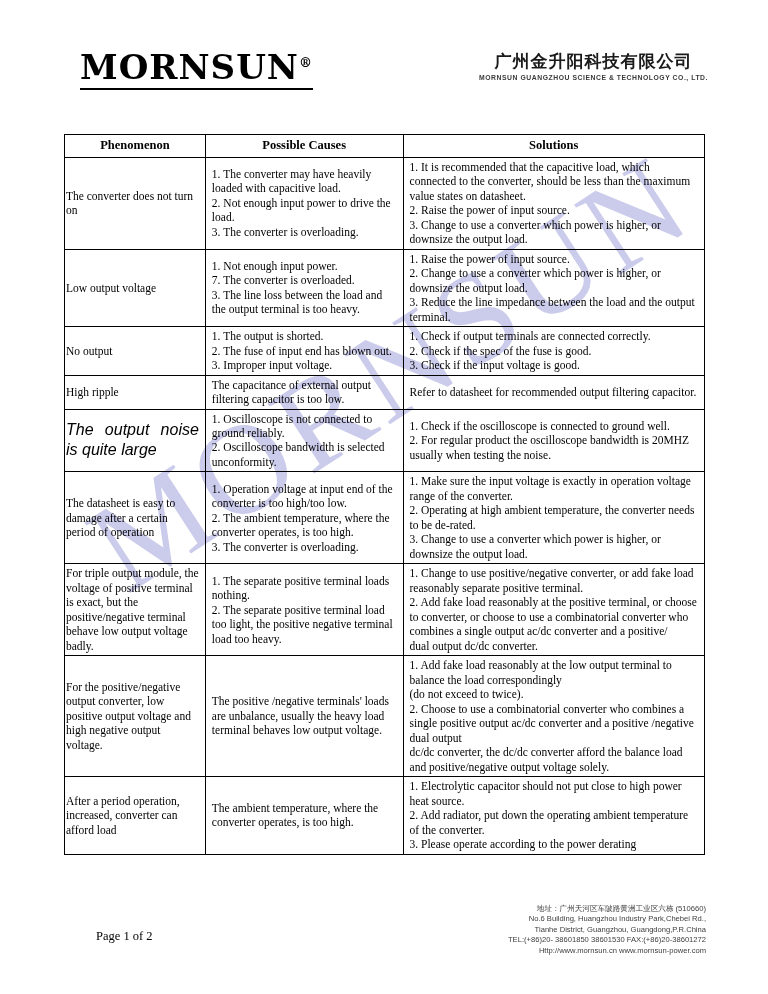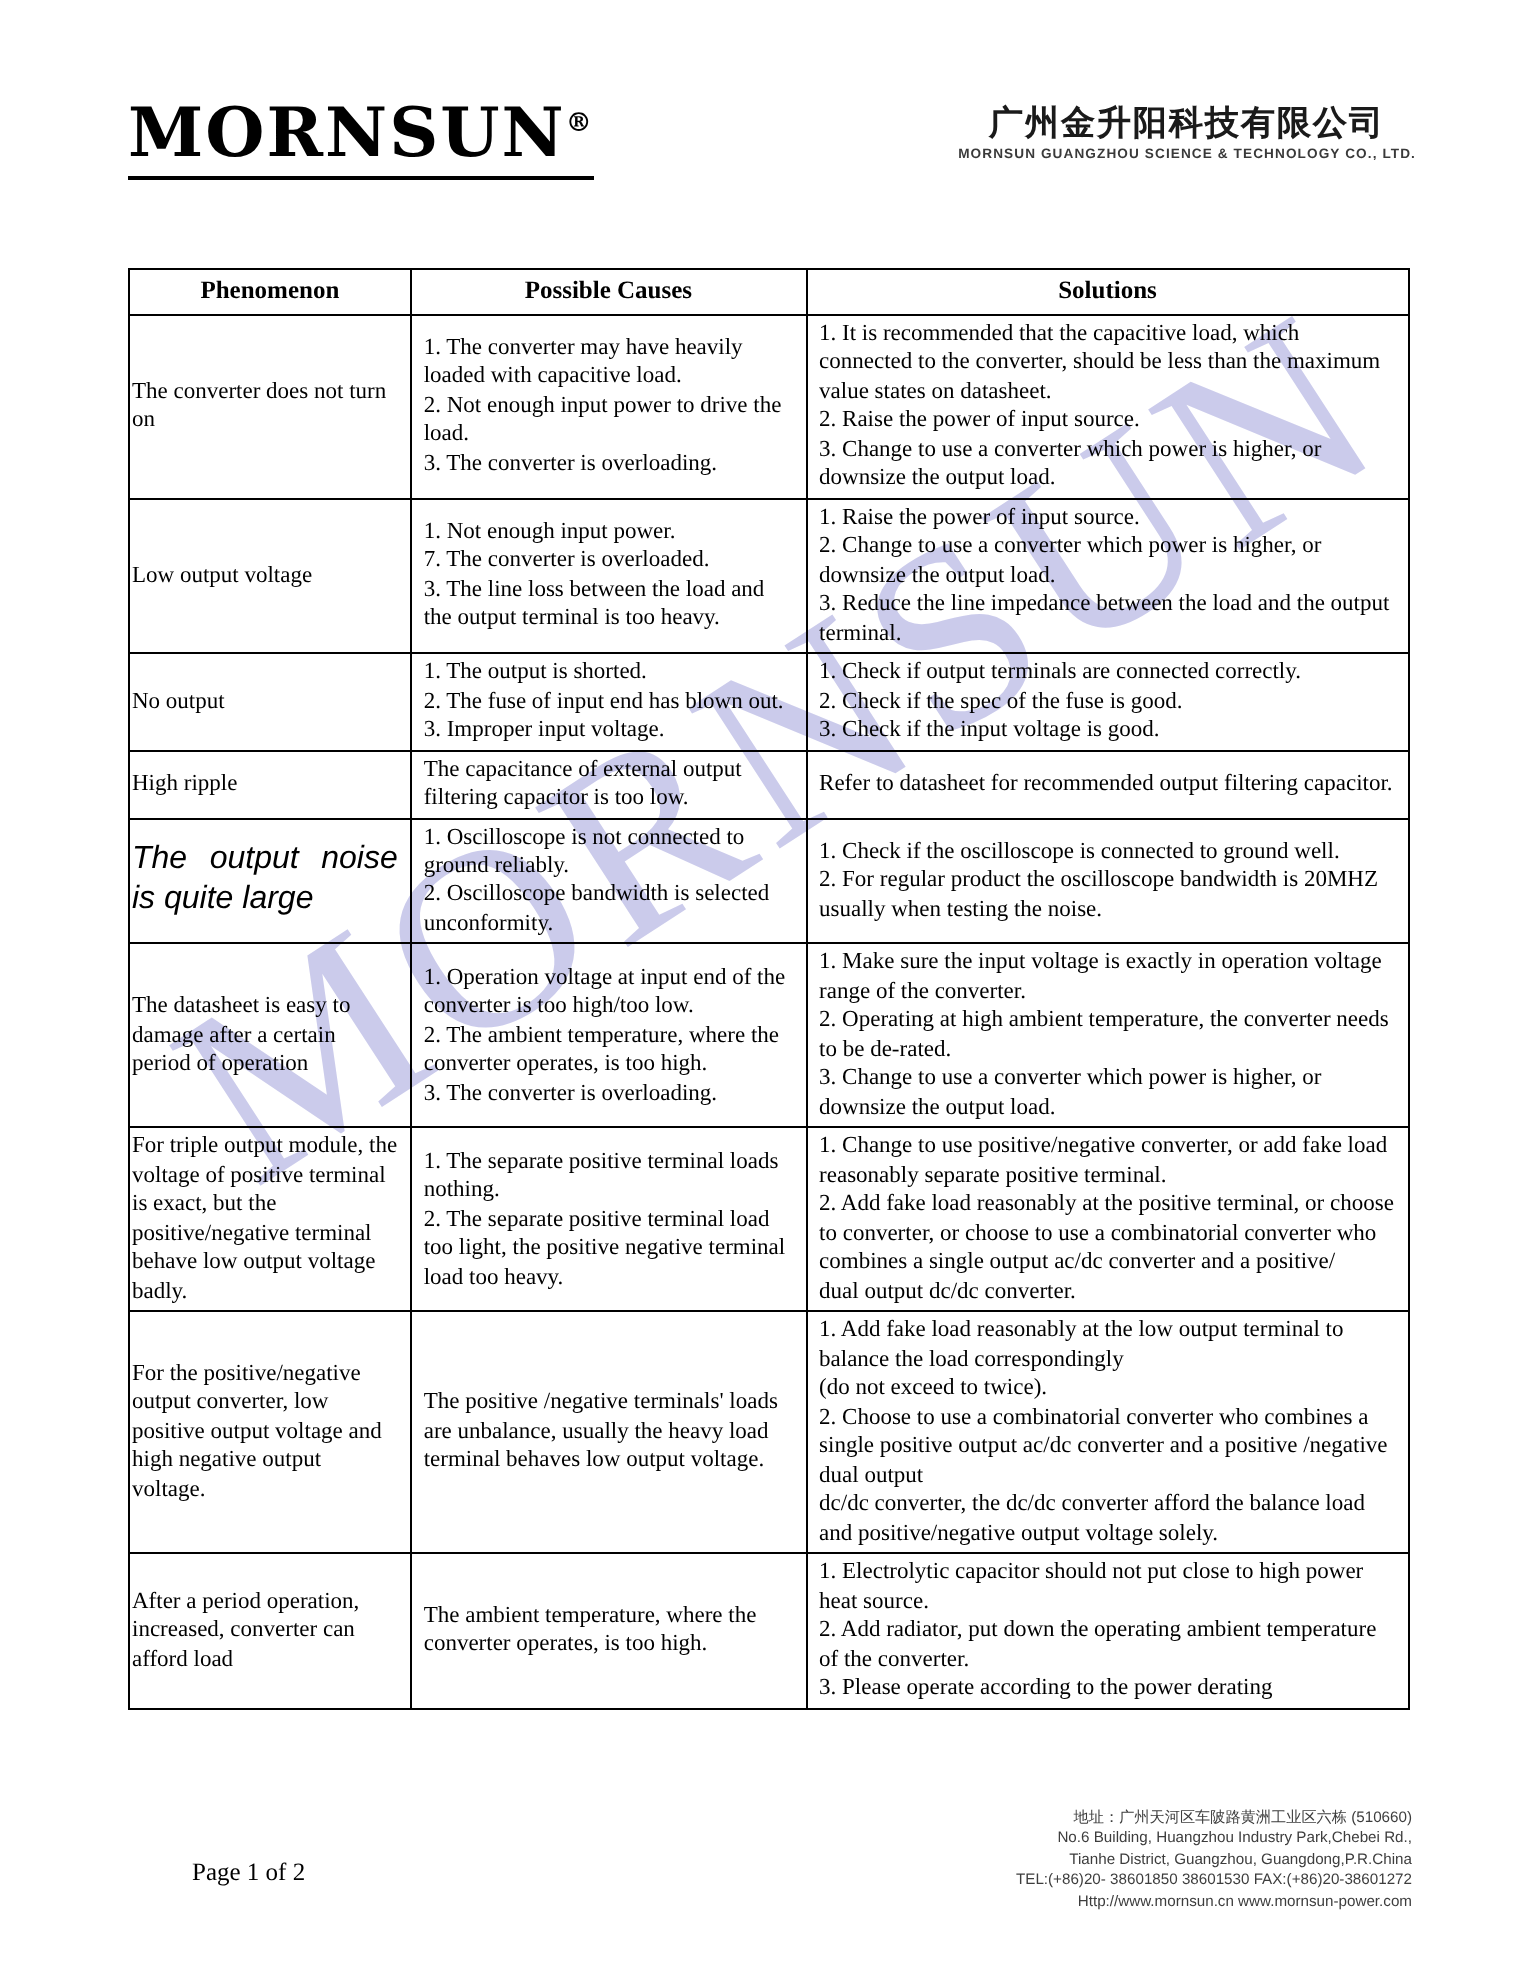--- a/index.html
+++ b/index.html
@@ -23,20 +23,21 @@
     align-items: flex-start;
   }
   .logo {
     font-family: "DejaVu Serif", serif;
     font-weight: 900;
     font-size: 34px;
     letter-spacing: 1px;
     line-height: 1;
     border-bottom: 2px solid #000;
     padding-bottom: 4px;
+    margin-left: 16px;
   }
   .logo sup { font-size: 13px; font-weight: 700; }
   .company { text-align: center; padding-top: 2px; }
   .company-cn {
     font-family: "Liberation Sans", sans-serif;
     font-weight: bold;
     font-size: 17px;
     color: #1a1a1a;
     letter-spacing: 1px;
     line-height: 1.15;

